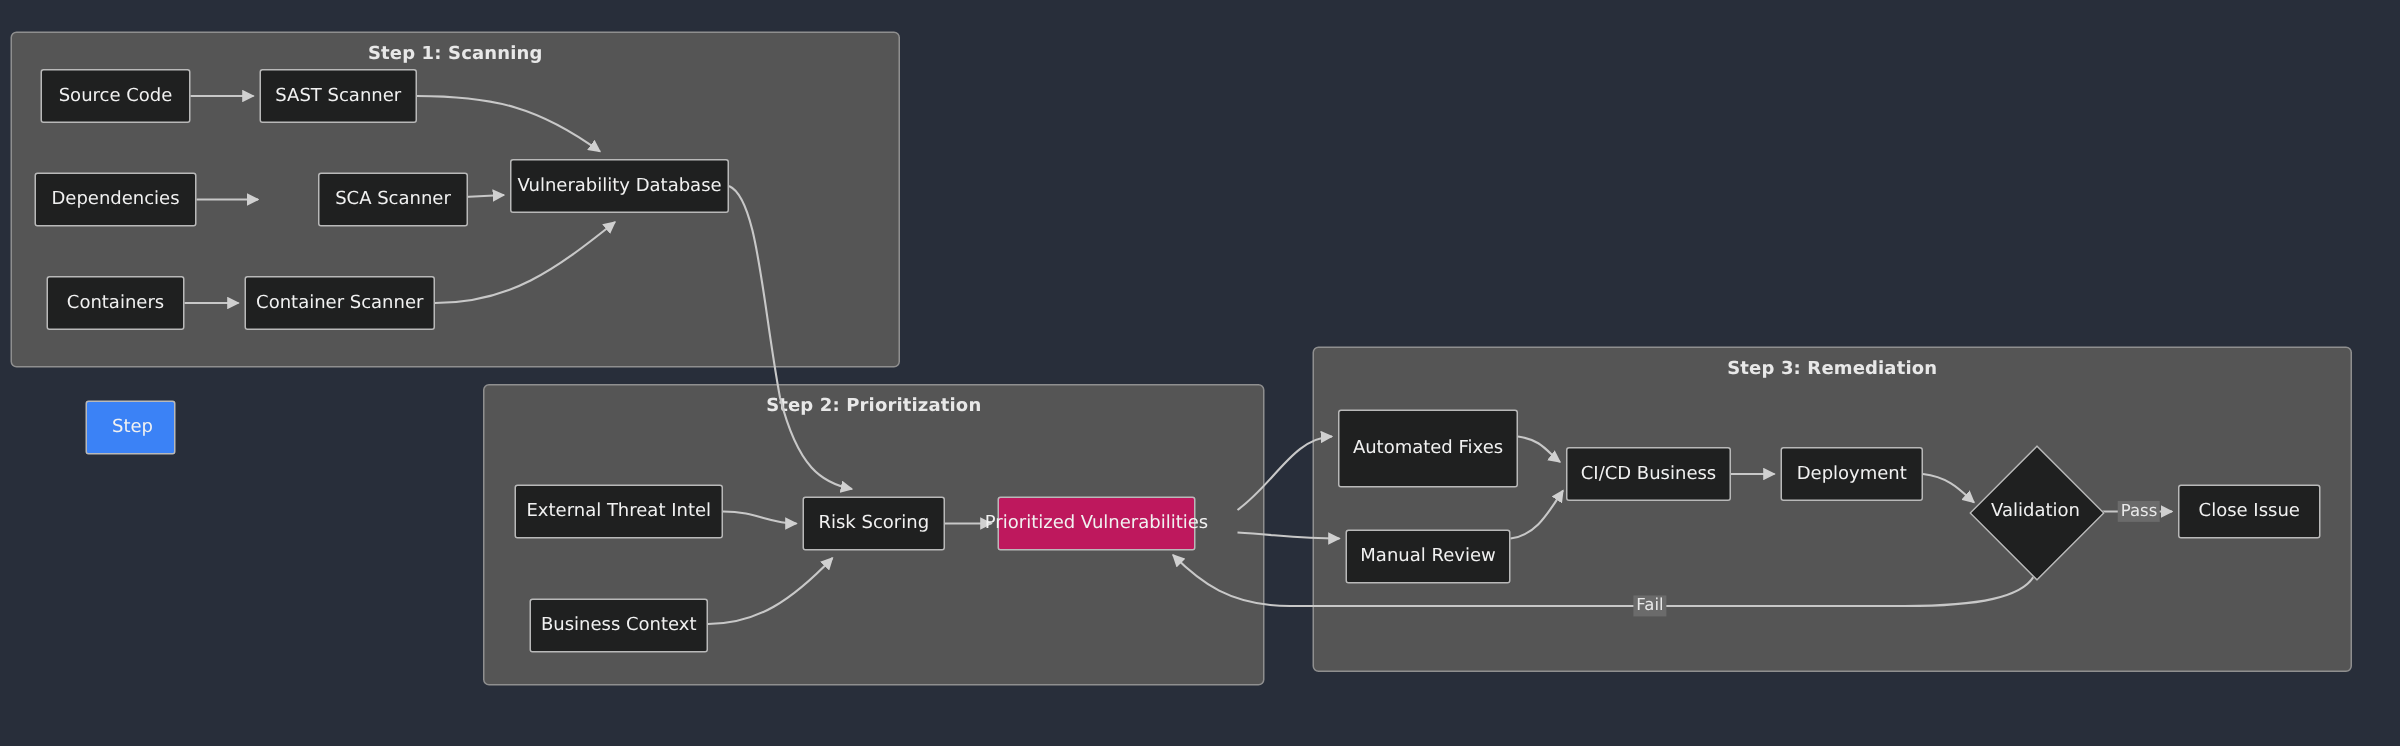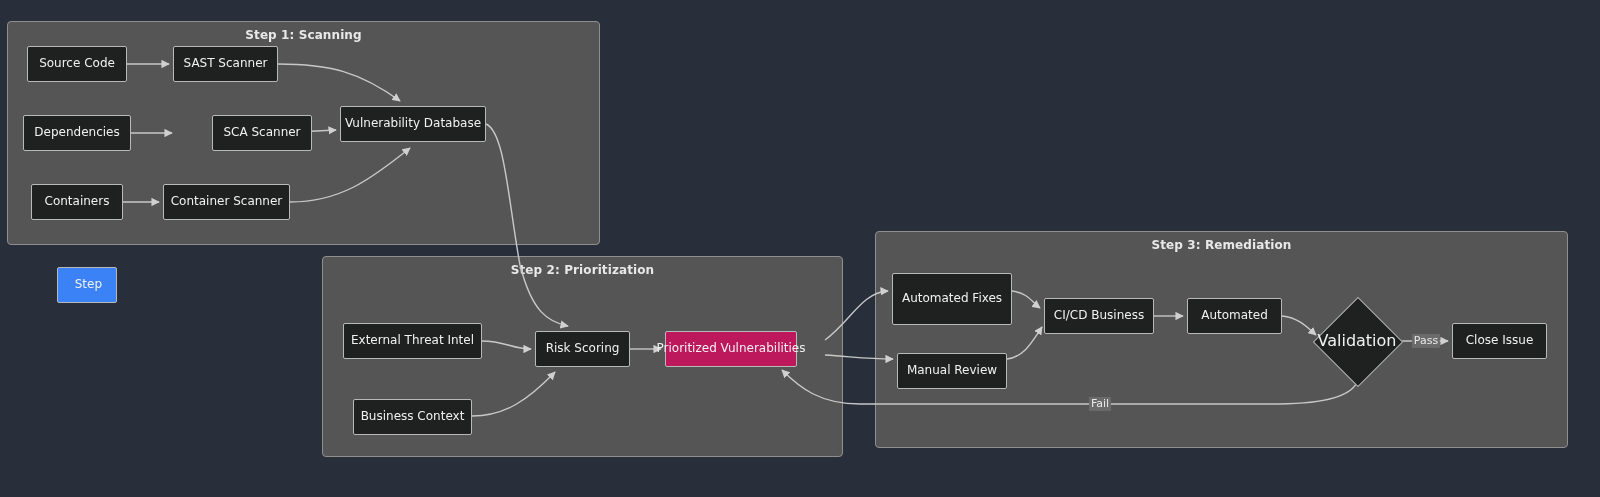--- a/index.html
+++ b/index.html
@@ -71,21 +71,21 @@
     margin-left: -31px;
     margin-top: -31px;
     background: #1f2020;
     border: 1.6px solid #b9b9b9;
     transform: rotate(45deg);
   }
   .diamond-label {
     position: relative;
     z-index: 2;
     color: #f1f1f1;
-    font-size: 16px;
+    font-size: 12px;
     white-space: nowrap;
   }
   .edge-label {
     position: absolute;
     transform: translate(-50%, -50%);
     background: #6b6b6b;
     color: #e9e9e9;
     font-size: 11px;
     padding: 1px 2px;
     white-space: nowrap;
@@ -184,21 +184,21 @@
       <div class="node" style="left: 892px; top: 273px; width: 120px; height: 52px; background: rgb(31, 32, 32); border-color: rgb(185, 185, 185);">
         <span>Automated Fixes</span>
       </div>
       <div class="node" style="left: 897px; top: 341px; width: 110px; height: 36px; background: rgb(31, 32, 32); border-color: rgb(185, 185, 185); margin-top: 12px;">
         <span>Manual Review</span>
       </div>
       <div class="node" style="left: 1044px; top: 298px; width: 110px; height: 36px; background: rgb(31, 32, 32); border-color: rgb(185, 185, 185);">
         <span>CI/CD Business</span>
       </div>
       <div class="node" style="left: 1187px; top: 298px; width: 95px; height: 36px; background: rgb(31, 32, 32); border-color: rgb(185, 185, 185);">
-        <span>Automated</span>
+        <span>Deployment</span>
       </div>
       <div class="node diamond" style="left: 1314px; top: 298px; width: 86px; height: 86px;">
         <div class="diamond-shape" style="background: rgb(31, 32, 32); border-color: rgb(185, 185, 185);"></div>
         <span class="diamond-label">Validation</span>
       </div>
       <div class="node" style="left: 1452px; top: 323px; width: 95px; height: 36px; background: rgb(31, 32, 32); border-color: rgb(185, 185, 185);">
         <span>Close Issue</span>
       </div>
     </div>
 

